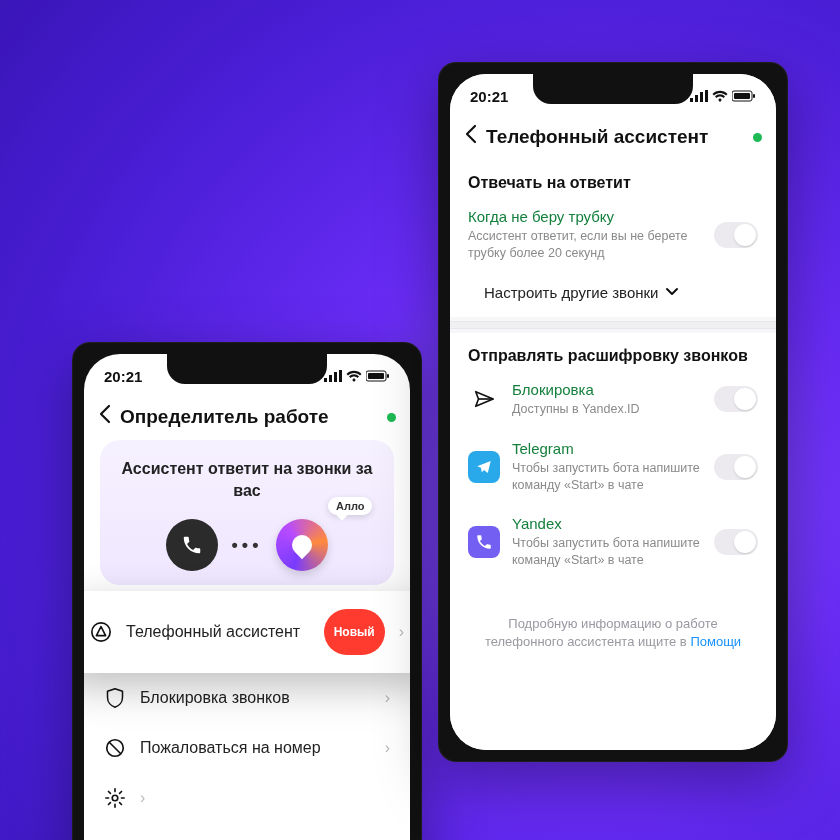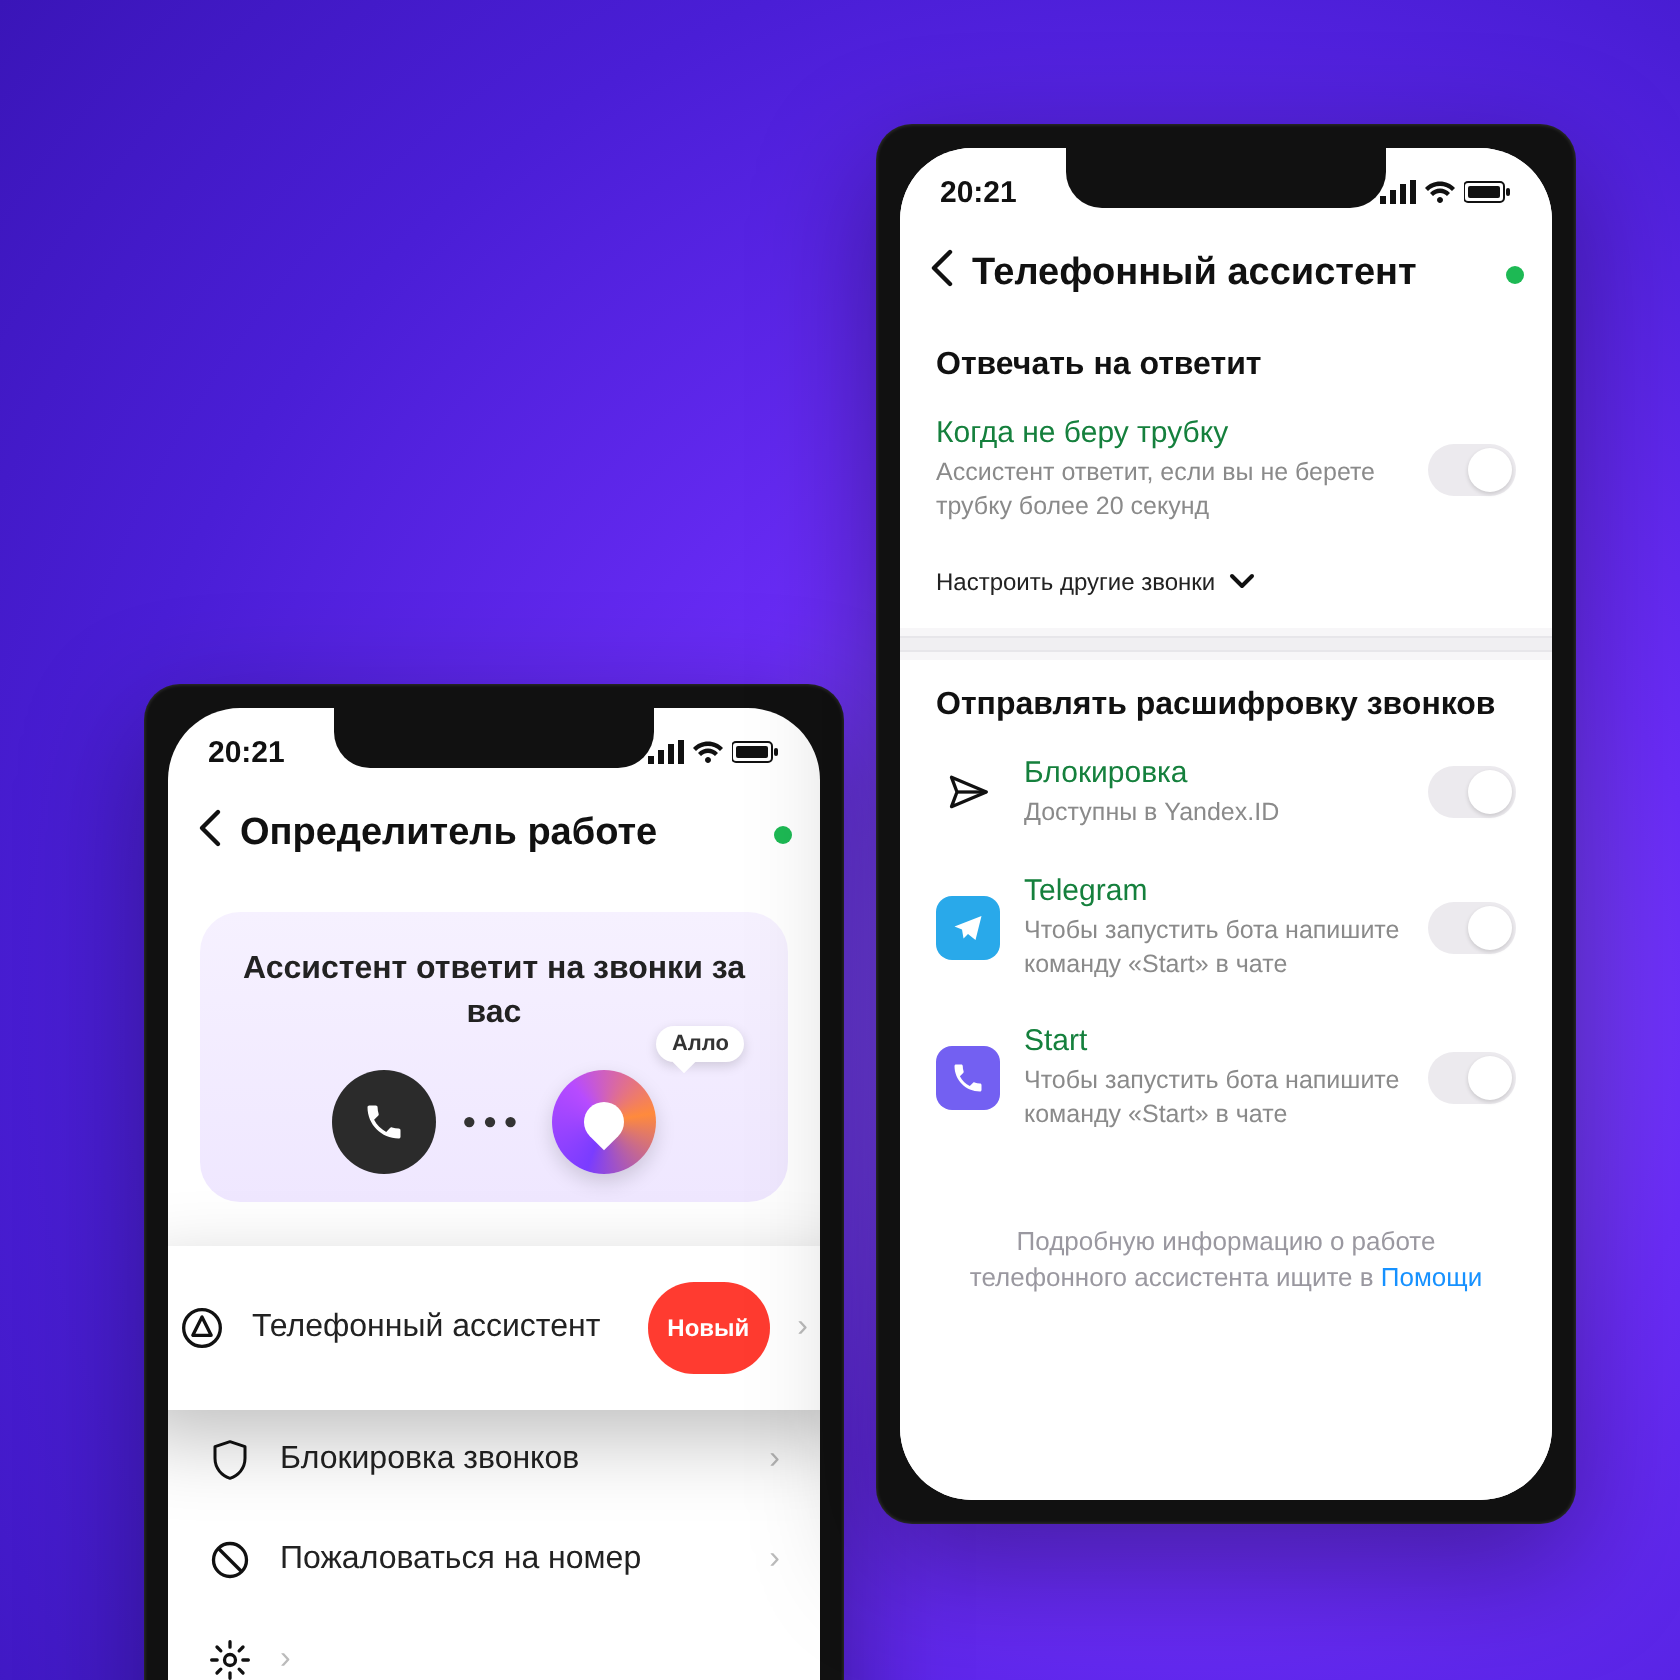--- a/index.html
+++ b/index.html
@@ -42,21 +42,21 @@
 
   .navbar {
     display: flex; align-items: center; padding: 6px 14px 10px 14px; gap: 8px;
   }
   .navbar .back { font-size: 22px; font-weight: 400; color:#111; }
   .navbar .title { font-size: 19px; font-weight: 700; flex:1; color:#111;}
   .dot-green { width: 9px; height: 9px; border-radius: 50%; background: #1db954; }
 
   
   .card {
-    margin: 16px 16px; border-radius: 20px; padding: 18px 16px 14px 16px;
+    margin: 0 16px; border-radius: 20px; padding: 18px 16px 14px 16px;
     background: linear-gradient(180deg,#f6f1ff 0%,#efe7ff 100%);
     text-align: center;
   }
   .card .card-title { font-size: 16px; font-weight: 700; color:#222; line-height:1.35; }
   .call-row { display:flex; align-items:center; justify-content:center; gap:14px; margin-top:18px; }
   .circ { width:52px; height:52px; border-radius:50%; display:flex; align-items:center; justify-content:center; }
   .circ.dark { background:#2b2b2b; color:#fff; }
   .circ.alice { background: conic-gradient(from 200deg,#7a3cff,#b74bff,#ff8a3c,#7a3cff); box-shadow:0 4px 10px rgba(0,0,0,.15);}
   .dots { color:#333; letter-spacing:4px; font-weight:700; font-size:18px; }
   .bubble { position:relative; }
@@ -80,21 +80,21 @@
 
   
   .section-title { font-size:16px; font-weight:700; padding:14px 18px 6px 18px; color:#111;}
   .setting-row { padding:10px 18px 12px 18px; }
   .setting-row .t { font-size:15px; color:#15803d; font-weight:500;}
   .setting-row .d { font-size:12.5px; color:#8a8a8a; margin-top:3px; line-height:1.35; max-width:230px;}
   .setting-row.flex { display:flex; align-items:center; gap:12px;}
   .setting-row.flex .txt { flex:1; }
   .toggle { width:44px; height:26px; border-radius:999px; background:#eceaee; position:relative; flex:none;}
   .toggle::after{content:"";position:absolute;top:2px;right:2px;width:22px;height:22px;border-radius:50%;background:#fff;box-shadow:0 1px 2px rgba(0,0,0,.15);}
-  .expand-row{display:flex;align-items:center;gap:6px;padding:10px 18px 16px 18px;font-size:12px;color:#222;font-weight:500;}
+  .expand-row{display:flex;align-items:center;gap:6px;padding:10px 18px 16px 34px;font-size:15px;color:#222;font-weight:500;}
   .divider{height:8px;background:#f0eff2;border-top:1px solid #e7e6ea;border-bottom:1px solid #e7e6ea;margin:4px 0;}
   .app-icon{width:32px;height:32px;border-radius:8px;display:flex;align-items:center;justify-content:center;flex:none;}
   .app-icon.msg{background:transparent;color:#222;}
   .app-icon.tg{background:#29a9ea;}
   .app-icon.vb{background:#7360f2;}
   .foot-note{margin:22px 18px 0 18px;padding:12px 8px;font-size:13px;color:#9a98a0;text-align:center;line-height:1.4;}
   .foot-note .link{color:#1691ff;}
 
   
   .phone.left { left:72px; top:342px; width:350px; height:560px; }
@@ -282,21 +282,21 @@
           <div class="toggle"></div>
         </div>
 
         <div class="setting-row flex">
           <div class="app-icon vb">
             <svg width="18" height="18" viewBox="0 0 24 24">
                 <path fill="#fff" d="M6.6 10.8c1.4 2.8 3.8 5.1 6.6 6.6l2.2-2.2c.3-.3.7-.4 1-.2 1.1.4 2.4.6 3.6.6.6 0 1 .4 1 1V20c0 .6-.4 1-1 1C10.6 21 3 13.4 3 4c0-.6.4-1 1-1h3.5c.6 0 1 .4 1 1 0 1.2.2 2.5.6 3.6.1.4 0 .8-.3 1l-2.2 2.2z"></path>
               </svg>
           </div>
           <div class="txt">
-            <div class="t">Start</div>
+            <div class="t">Yandex</div>
             <div class="d">Чтобы запустить бота напишите команду «Start» в чате</div>
           </div>
           <div class="toggle"></div>
         </div>
 
         <div class="foot-note">
           <span>Подробную информацию о работе телефонного ассистента ищите в </span><span class="link">Помощи</span>
         </div>
       </div>
     </div>

